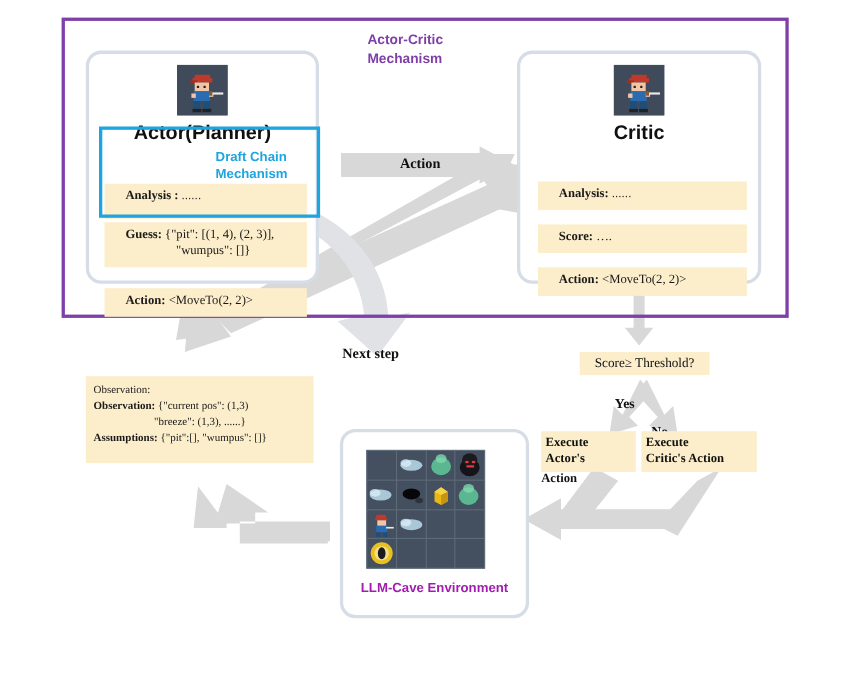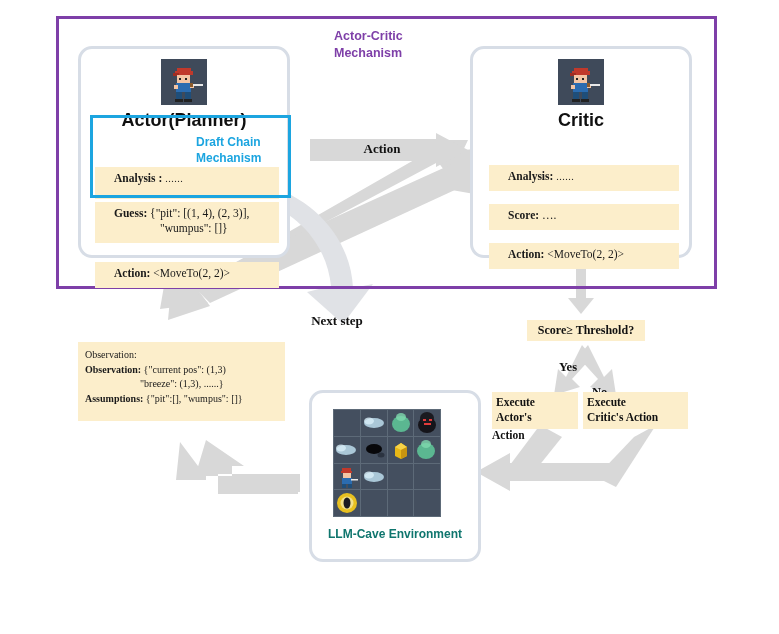--- a/index.html
+++ b/index.html
@@ -178,31 +178,31 @@
     position: relative;
     overflow: hidden;
   }
   .cell svg { position:absolute; left:0; top:0; }
   #env-label {
     position: absolute;
     left: 0; right: 0; bottom: 18px;
     text-align: center;
     font-weight: bold;
     font-size: 12px;
-    color: #0f766e;
+    color: #a21caf;
   }
 
   
   #down-arrow-1 { left: 568px; top: 264px; width: 26px; height: 50px; }
   #score-box {
     left: 527px; top: 320px;
     width: 118px; height: 21px;
     background: #fceecb;
     font-family: "Liberation Serif", serif;
-    font-weight: bold;
+    font-weight: normal;
     font-size: 12px;
     color: #111;
     display: flex; align-items: center; justify-content: center;
     box-sizing: border-box;
   }
   #split-arrows { left: 520px; top: 345px; width: 130px; height: 58px; }
   #yes-label {
     left: 548px; top: 360px; width: 40px;
     text-align: center;
     font-family: "Liberation Serif", serif;

